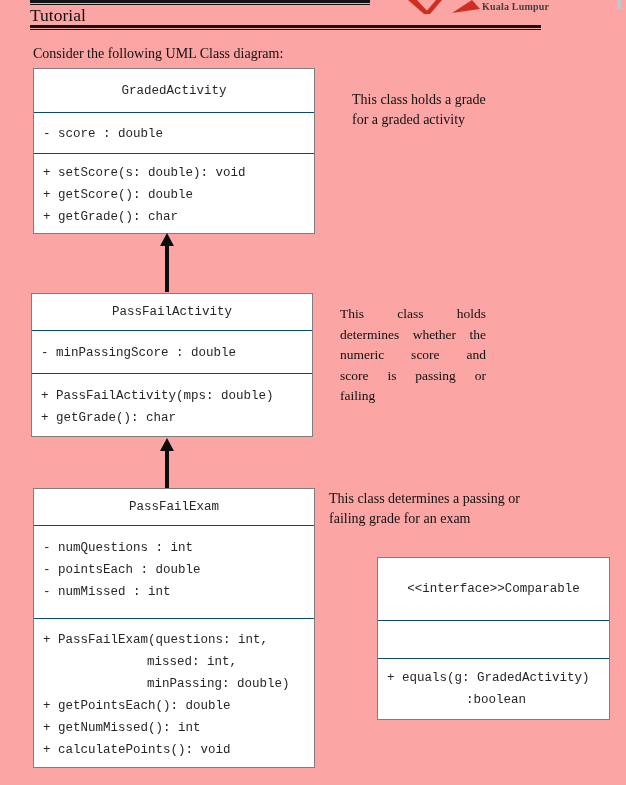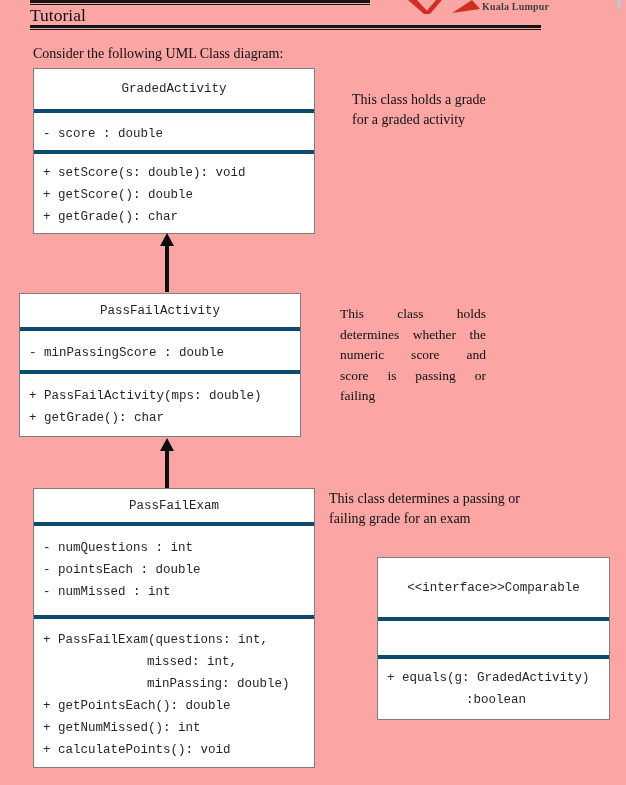--- a/index.html
+++ b/index.html
@@ -23,21 +23,21 @@
   .corner-mark { position:absolute; left:617px; top:0; width:4px; height:9px; background:#c0c7ce; }
 
   .intro { position:absolute; left:33px; top:46px; font-size:14px; color:#101010; }
 
   
   .uml-box {
     position:absolute; width:282px; background:#fff;
     border:1px solid #7e7e7e;
     font-family:"Liberation Mono", monospace; font-size:12.5px; color:#262626;
   }
-  .uml-row { border-bottom:4px solid #0c4a6e; }
+  .uml-row { border-bottom:1px solid #0c4a6e; }
   .uml-row:last-child { border-bottom:none; }
   .uml-title { display:flex; align-items:center; justify-content:center; }
   .uml-title-col { display:flex; flex-direction:row; align-items:center; justify-content:center; }
   .uml-line { padding-left:9px; line-height:22px; white-space:pre; }
   .uml-line.indent1 { padding-left:113px; }
   .uml-line.indent2 { padding-left:88px; }
 
   
   .note { position:absolute; font-size:14px; line-height:20px; color:#101010;font-family:Liberation Serif, serif; }
   .note-just { position:absolute; width:146px; font-size:13.5px; line-height:20.5px; color:#101010; }
@@ -87,21 +87,21 @@
   </div>
 
   <div class="note" style="left:352px; top:90px;">
     <div>This class holds a grade</div>
     <div>for a graded activity</div>
   </div>
 
   <div class="arrow-head" style="left:160px; top:233px;"></div>
   <div class="arrow-shaft" style="left:165px; top:244px; height:48px;"></div>
 
-  <div class="uml-box" style="left:19px; top:293px;">
+  <div class="uml-box" style="left:31px; top:293px;">
     <div class="uml-row uml-title" style="height:37px;">PassFailActivity</div>
     <div class="uml-row" style="height:43px; padding-top:11px;">
       <div class="uml-line">- minPassingScore : double</div>
     </div>
     <div class="uml-row" style="height:62px; padding-top:11px;">
       <div class="uml-line">+ PassFailActivity(mps: double)</div>
       <div class="uml-line">+ getGrade(): char</div>
     </div>
   </div>
 

